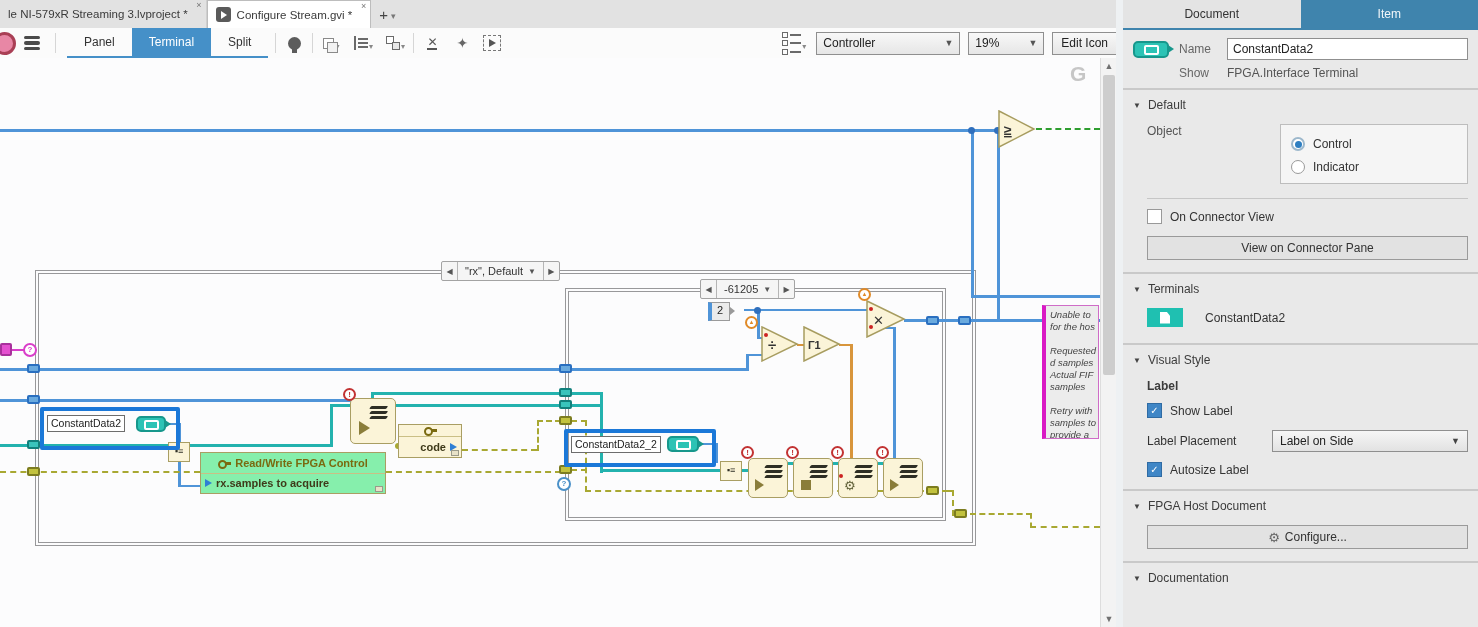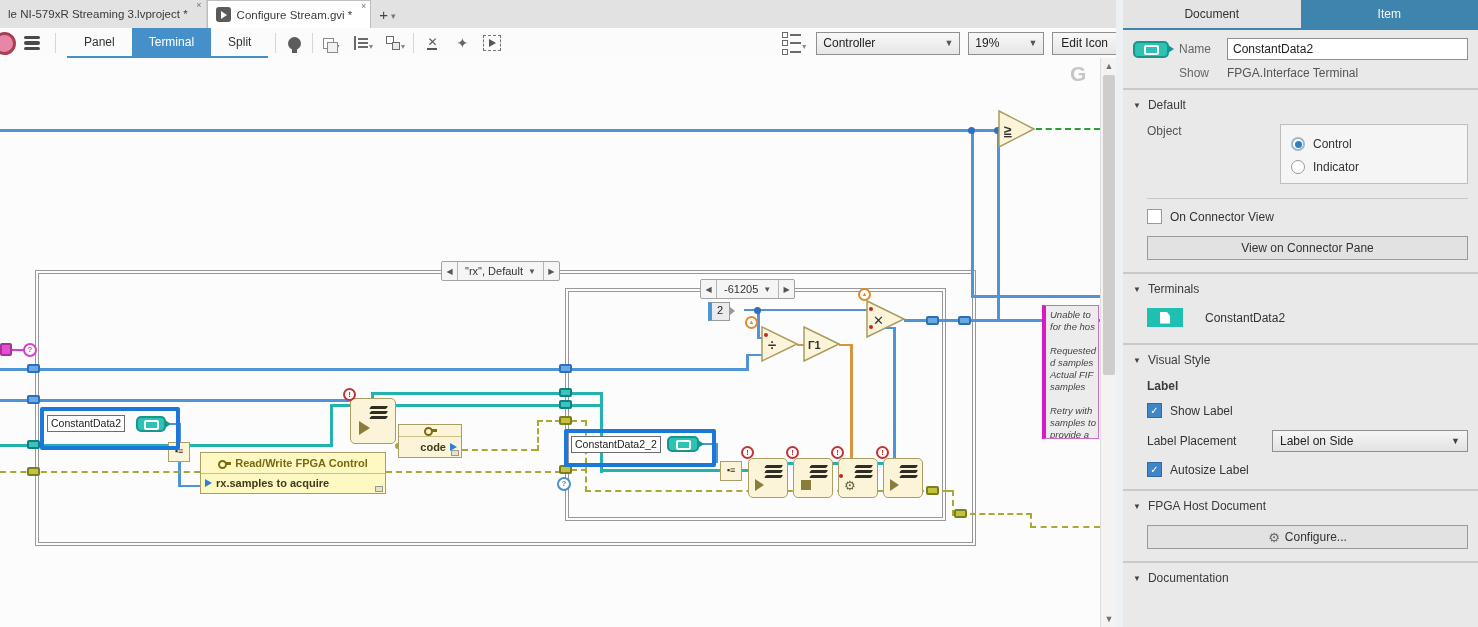--- a/index.html
+++ b/index.html
@@ -96,21 +96,21 @@
   .grip{position:absolute;right:2px;bottom:1px;width:6px;height:4px;border:1px solid #9a9a8a;background:#e8e2c8;}
   .gwm{position:absolute;font-size:21px;font-weight:bold;color:#c6c6c6;z-index:1;}
   .comment{position:absolute;background:#ececec;border:1px solid #cf6cc7;border-left:4px solid #d919c4;
            font-size:9.5px;line-height:12px;color:#444;padding:3px 2px 3px 4px;white-space:pre-line;
            overflow:hidden;z-index:7;box-sizing:border-box;}
   .pinkconst{position:absolute;width:12px;height:13px;background:#e44fd0;border:2px solid #a8309c;border-radius:2px;box-sizing:border-box;z-index:4;}
   .const2{position:absolute;height:17px;background:#ebebeb;border:1px solid #9a9a9a;border-left:4px solid #4f94d8;
           font-size:11px;line-height:15px;color:#222;padding:0 6px 0 5px;z-index:5;}
   .const2:after{content:"";position:absolute;right:-6px;top:4px;border-left:5px solid #9a9a9a;border-top:4px solid transparent;border-bottom:4px solid transparent;}
   
-  .rw{position:absolute;background:#fef9c3;border:1px solid #a99e63;z-index:5;box-sizing:border-box;}
+  .rw{position:absolute;background:#86efac;border:1px solid #a99e63;z-index:5;box-sizing:border-box;}
   .rw .hd{display:flex;align-items:center;justify-content:center;height:20px;font-size:11px;font-weight:bold;color:#7a6a10;border-bottom:1px solid #cabf85;}
   .rw .rowi{display:flex;align-items:center;height:18px;font-size:11px;font-weight:bold;color:#3f3a1a;padding-left:4px;gap:4px;}
   .bplay{border-left:7px solid #2f7fd4;border-top:4.5px solid transparent;border-bottom:4.5px solid transparent;display:inline-block;}
   .codebox{position:absolute;background:#fbf4d8;border:1px solid #a99e63;z-index:5;box-sizing:border-box;}
   .codebox .ch{height:11px;border-bottom:1px solid #cabf85;display:flex;align-items:center;justify-content:center;}
   .codebox .cr{display:flex;align-items:center;justify-content:flex-end;height:19px;font-size:11px;font-weight:bold;color:#3f3a1a;padding-right:4px;gap:4px;}
   .wnode{position:absolute;background:#fbf4d8;border:1px solid #a99e63;z-index:5;box-sizing:border-box;
          font-size:9px;line-height:17px;text-align:center;color:#2e2e24;font-weight:bold;}
   
   #vscroll{position:absolute;left:1100px;top:58px;width:16px;height:569px;background:#f3f3f3;border-left:1px solid #ddd;z-index:9;}

